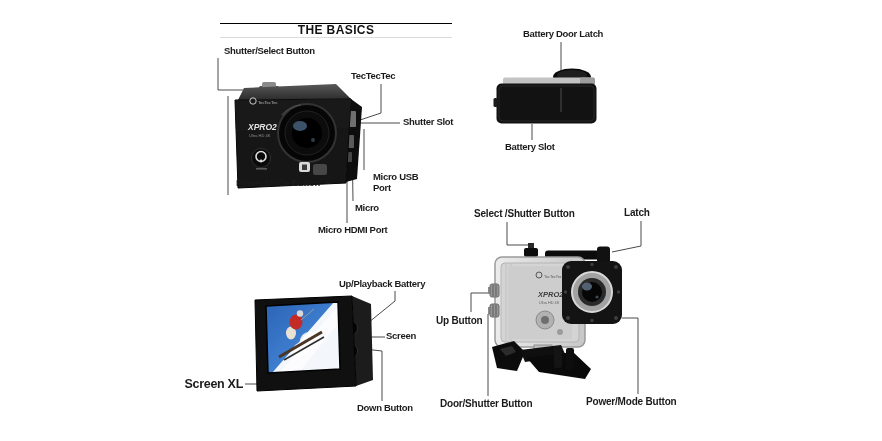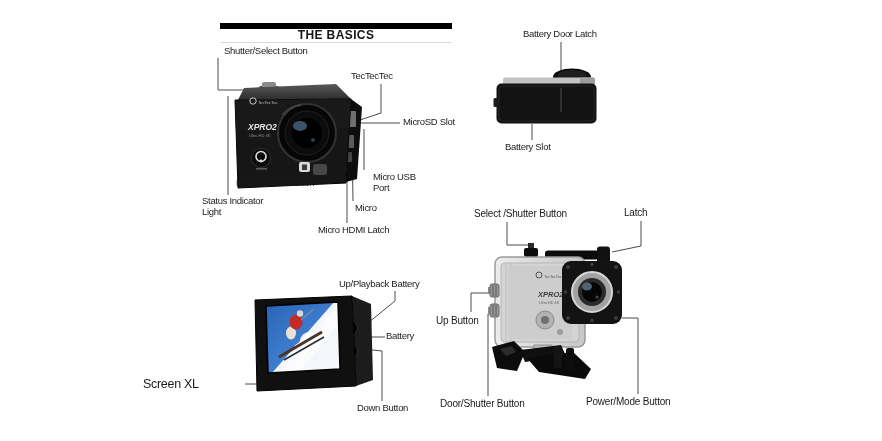--- a/index.html
+++ b/index.html
@@ -1,27 +1,27 @@
 <!DOCTYPE html>
 <html><head>
 <meta charset="utf-8">
 <style>
   html,body{margin:0;padding:0;background:#fff;}
   .canvas{position:relative;width:882px;height:441px;background:#fff;overflow:hidden;
           font-family:"Liberation Sans",sans-serif;}
   .art{position:absolute;left:0;top:0;}
-  .lbl{position:absolute;color:#1b1b1b;font-weight:normal;line-height:1.12;
+  .lbl{position:absolute;color:#1b1b1b;font-weight:bold;line-height:1.12;
        white-space:nowrap;letter-spacing:-0.3px;}
   .s  {font-size:9.5px;}
   .m  {font-size:10px;letter-spacing:-0.2px;}
   .wrap{white-space:normal;}
   .big{font-size:12.5px;}
-  .right{text-align:left;}
+  .right{text-align:right;}
   .title-band{position:absolute;left:220px;top:23px;width:232px;height:13px;
-      border-top:6px solid #000000;border-bottom:1px solid #dcdcdc;
+      border-top:1px solid #000000;border-bottom:1px solid #dcdcdc;
       text-align:center;font-size:12px;font-weight:bold;color:#141414;
       letter-spacing:0.4px;line-height:13px;}
   svg text{font-family:"Liberation Sans",sans-serif;}
 </style>
 </head>
 <body>
 
 <div class="canvas">
 
   <svg class="art" width="882" height="441" viewBox="0 0 882 441">
@@ -197,32 +197,31 @@
         <rect x="554" y="346" width="8" height="22" rx="2" fill="#141414"></rect>
         <rect x="566" y="348" width="8" height="22" rx="2" fill="#0d0d0d"></rect>
       </g>
     </g>
   </svg>
 
   <div class="title-band">THE BASICS</div>
 
   <div class="lbl s" style="left:224px;top:46px">Shutter/Select Button</div>
   <div class="lbl s" style="left:351px;top:71px">TecTecTec</div>
-  <div class="lbl s" style="left:403px;top:117px">MicroSD Slot</div>
+  <div class="lbl s" style="left:403px;top:117px">Shutter Slot</div>
   <div class="lbl s wrap" style="left:373px;top:172px;width:52px">Micro USB Port</div>
   <div class="lbl s" style="left:355px;top:203px">Micro</div>
-  <div class="lbl s" style="left:318px;top:225px">Micro HDMI Latch</div>
+  <div class="lbl s" style="left:318px;top:225px">Micro HDMI Port</div>
   <div class="lbl s" style="left:236px;top:178px">Power/Mode Button</div>
-  <div class="lbl s wrap" style="left:202px;top:196px;width:80px">Status Indicator Light</div>
 
   <div class="lbl s" style="left:523px;top:29px">Battery Door Latch</div>
   <div class="lbl s" style="left:505px;top:142px">Battery Slot</div>
 
   <div class="lbl s" style="left:339px;top:279px">Up/Playback Battery</div>
-  <div class="lbl s" style="left:386px;top:331px">Battery</div>
+  <div class="lbl s" style="left:386px;top:331px">Screen</div>
   <div class="lbl big right" style="left:143px;top:377px;width:100px">Screen XL</div>
   <div class="lbl s" style="left:357px;top:403px">Down Button</div>
 
   <div class="lbl m" style="left:474px;top:208px">Select /Shutter Button</div>
   <div class="lbl m" style="left:624px;top:207px">Latch</div>
   <div class="lbl m" style="left:436px;top:315px">Up Button</div>
   <div class="lbl m" style="left:440px;top:398px">Door/Shutter Button</div>
   <div class="lbl m" style="left:586px;top:396px">Power/Mode Button</div>
 </div>
 

